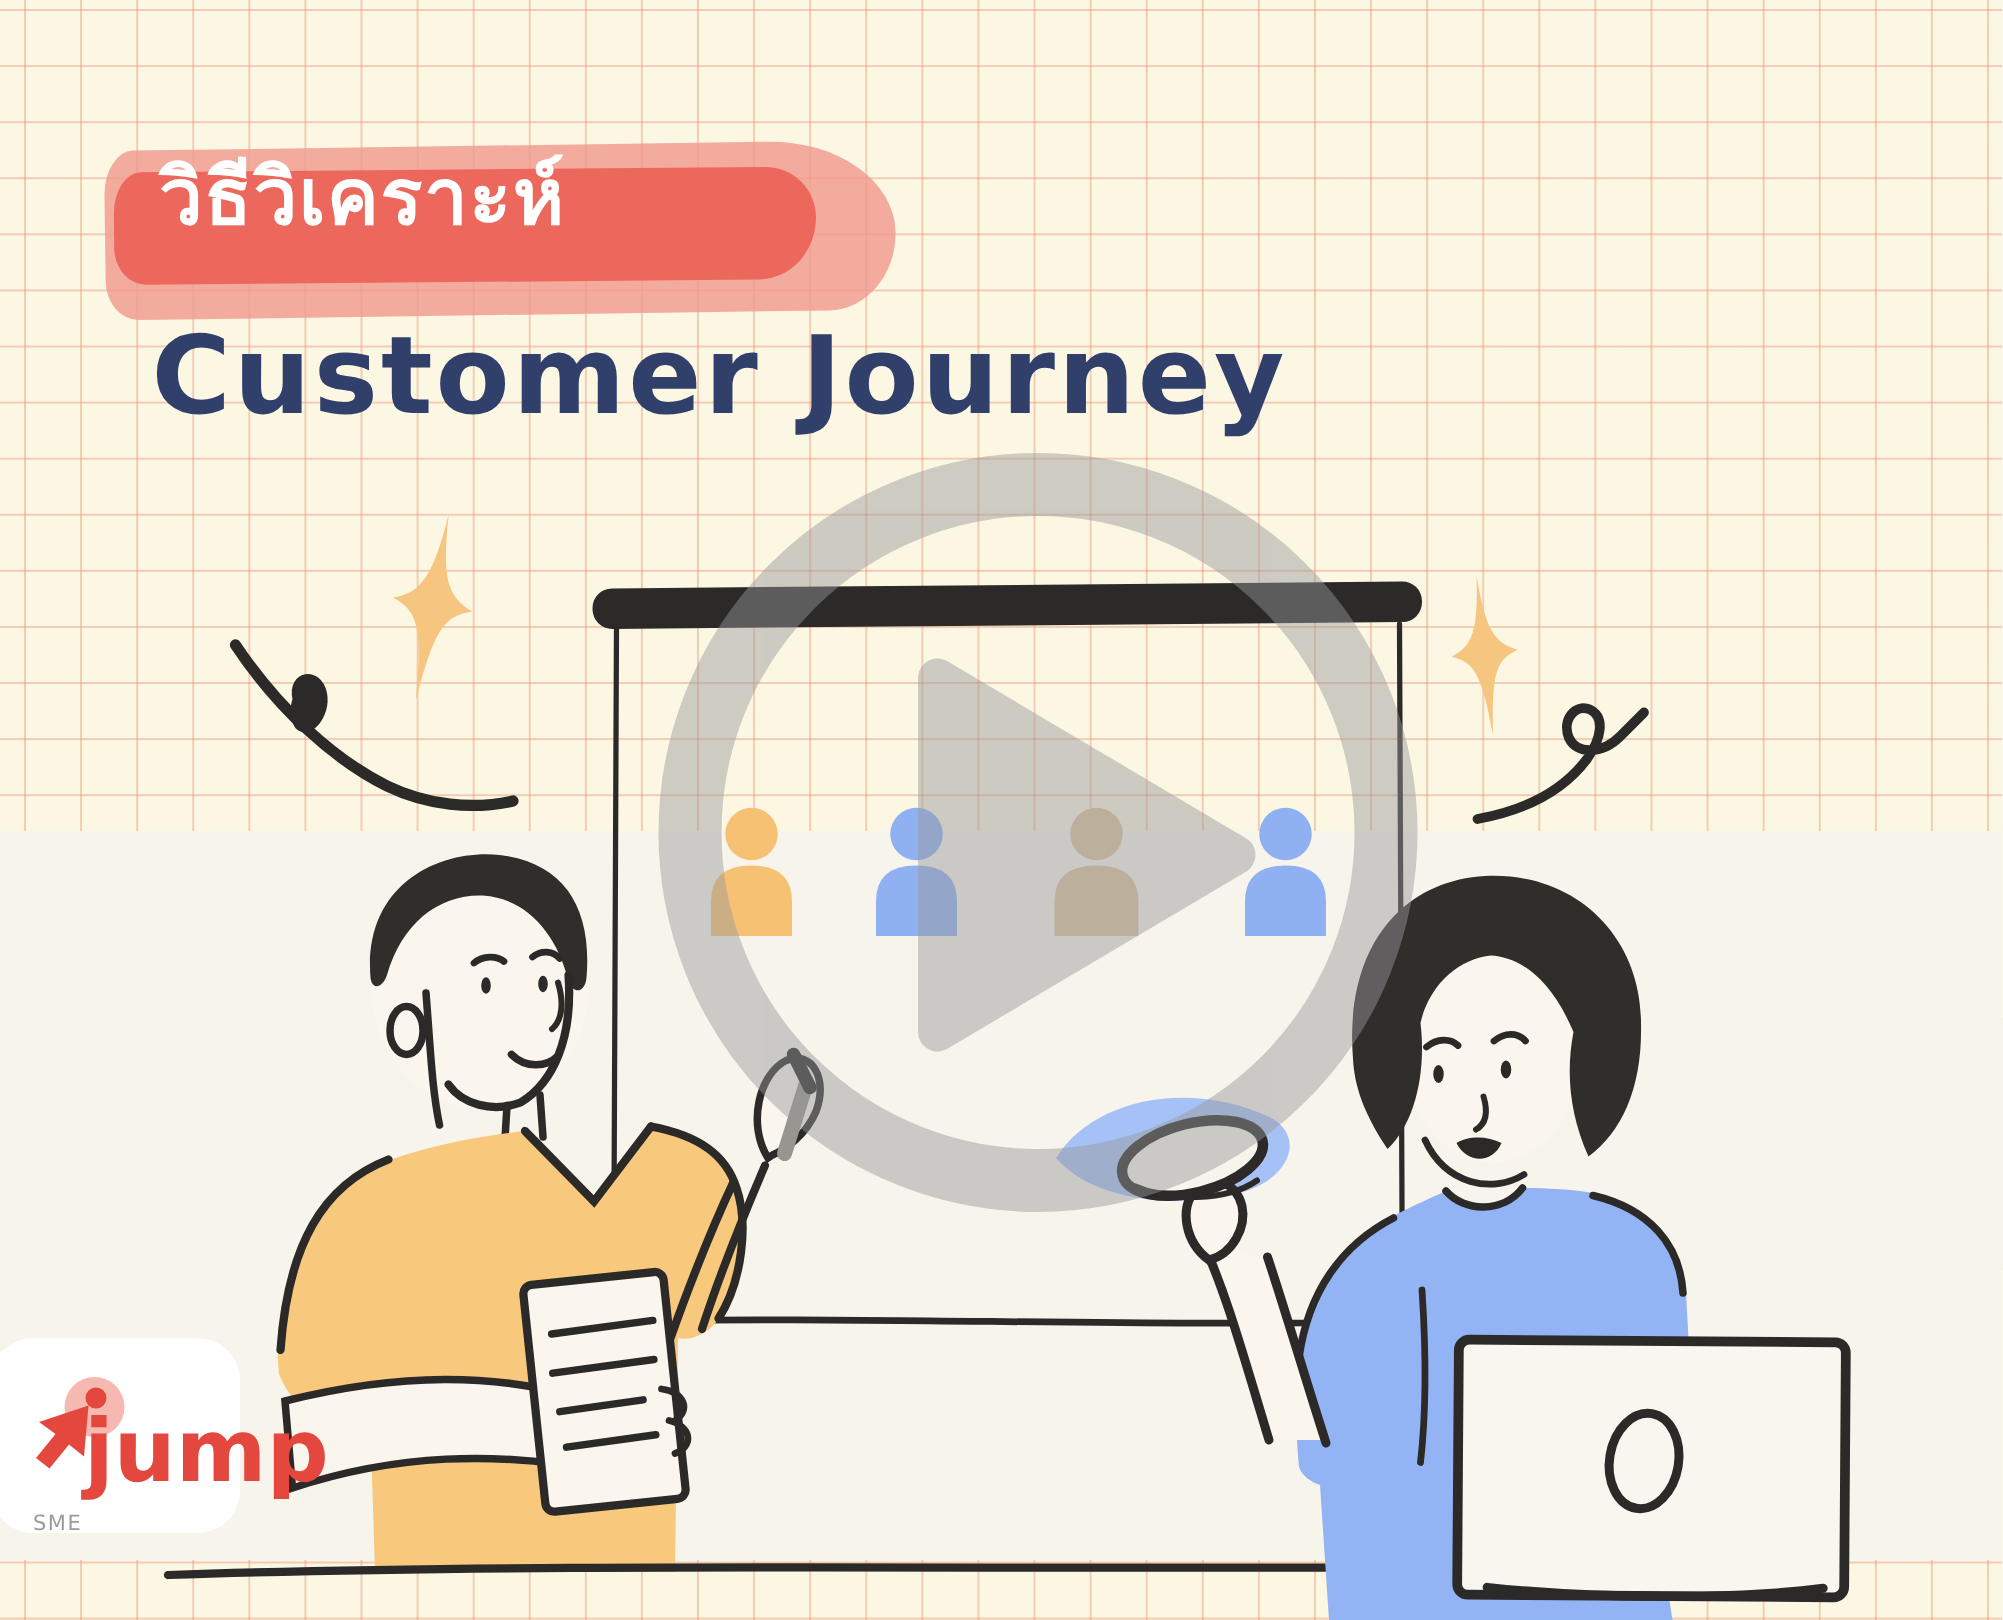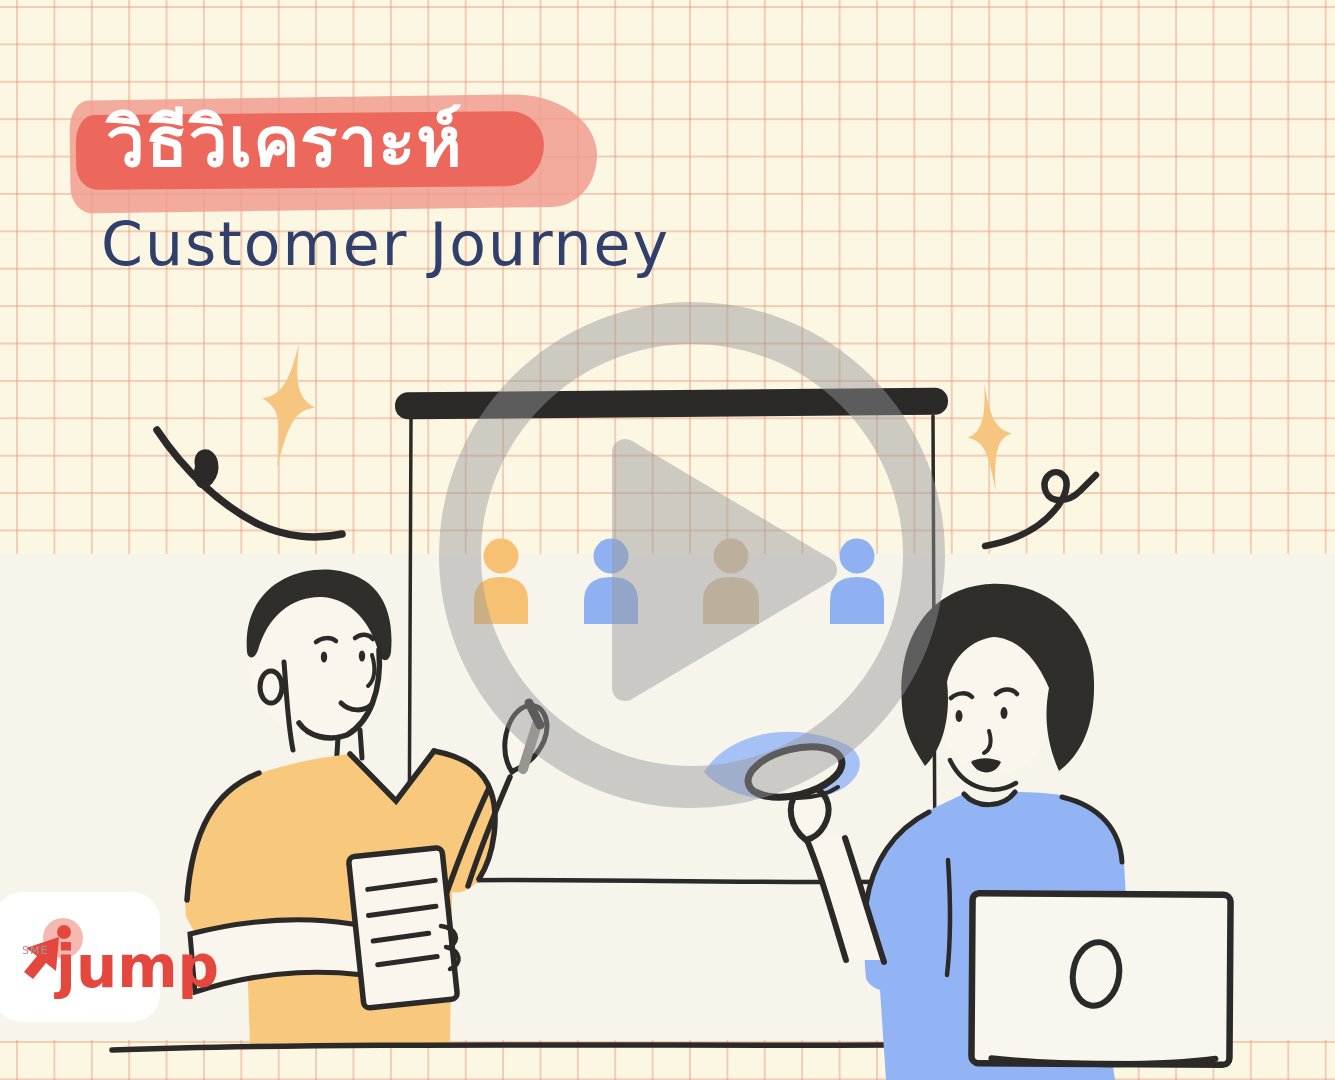--- a/index.html
+++ b/index.html
@@ -16,29 +16,29 @@
   }
   #band-top{top:0;height:554px;background-position:16px 6px;}
   #band-mid{top:554px;height:486px;background:var(--bg_lower,#F7F4EC);}
   #band-bottom{top:1040px;height:40px;background-position:16px 1px;}
   
   #badge-halo{position:absolute;left:70px;top:97px;width:527px;height:113px;background:var(--badge_halo,#F09A8D);opacity:.82;
     border-radius:30px 130px 70px 34px / 46px 95px 80px 40px;transform:rotate(-.8deg);}
   #badge-core{position:absolute;left:76px;top:113px;width:468px;height:75px;background:var(--badge_fill,#EC685C);
     border-radius:24px 44px 50px 28px / 36px 44px 54px 32px;transform:rotate(-.5deg);}
   #badge-text{position:absolute;left:106px;top:103px;width:500px;color:var(--badge_text,#FFF);
-    font-size:69px;font-weight:700;line-height:1.15;letter-spacing:1px;}
+    font-size:52px;font-weight:700;line-height:1.15;letter-spacing:1px;}
   #page-title{position:absolute;left:101px;top:211px;width:900px;color:var(--title_navy,#30406B);
-    font-size:60px;font-weight:400;letter-spacing:2px;line-height:1.1;}
+    font-size:72px;font-weight:700;letter-spacing:2px;line-height:1.1;}
   
   #scene{position:absolute;left:0;top:0;z-index:2;}
   
   #logo-card{position:absolute;left:-6px;top:892px;width:166px;height:130px;background:#FFFFFF;
     border-radius:28px;z-index:3;}
-  #logo-pre{position:absolute;left:22px;top:944px;font-size:11px;letter-spacing:1px;color:var(--logo_gray,#9B9B9B);z-index:4;}
+  #logo-pre{position:absolute;left:22px;top:1008px;font-size:14px;letter-spacing:1px;color:var(--logo_gray,#9B9B9B);z-index:4;}
   #logo-brand{position:absolute;left:56px;top:938px;font-size:58px;font-weight:700;color:var(--logo_red,#E4473D);z-index:4;line-height:1;}
   #logo-mark{position:absolute;left:0;top:892px;z-index:4;}
   
   #play-overlay{position:absolute;left:0;top:0;z-index:5;cursor:pointer;}
 </style>
 </head>
 <body>
 
 <div id="stage">
 

